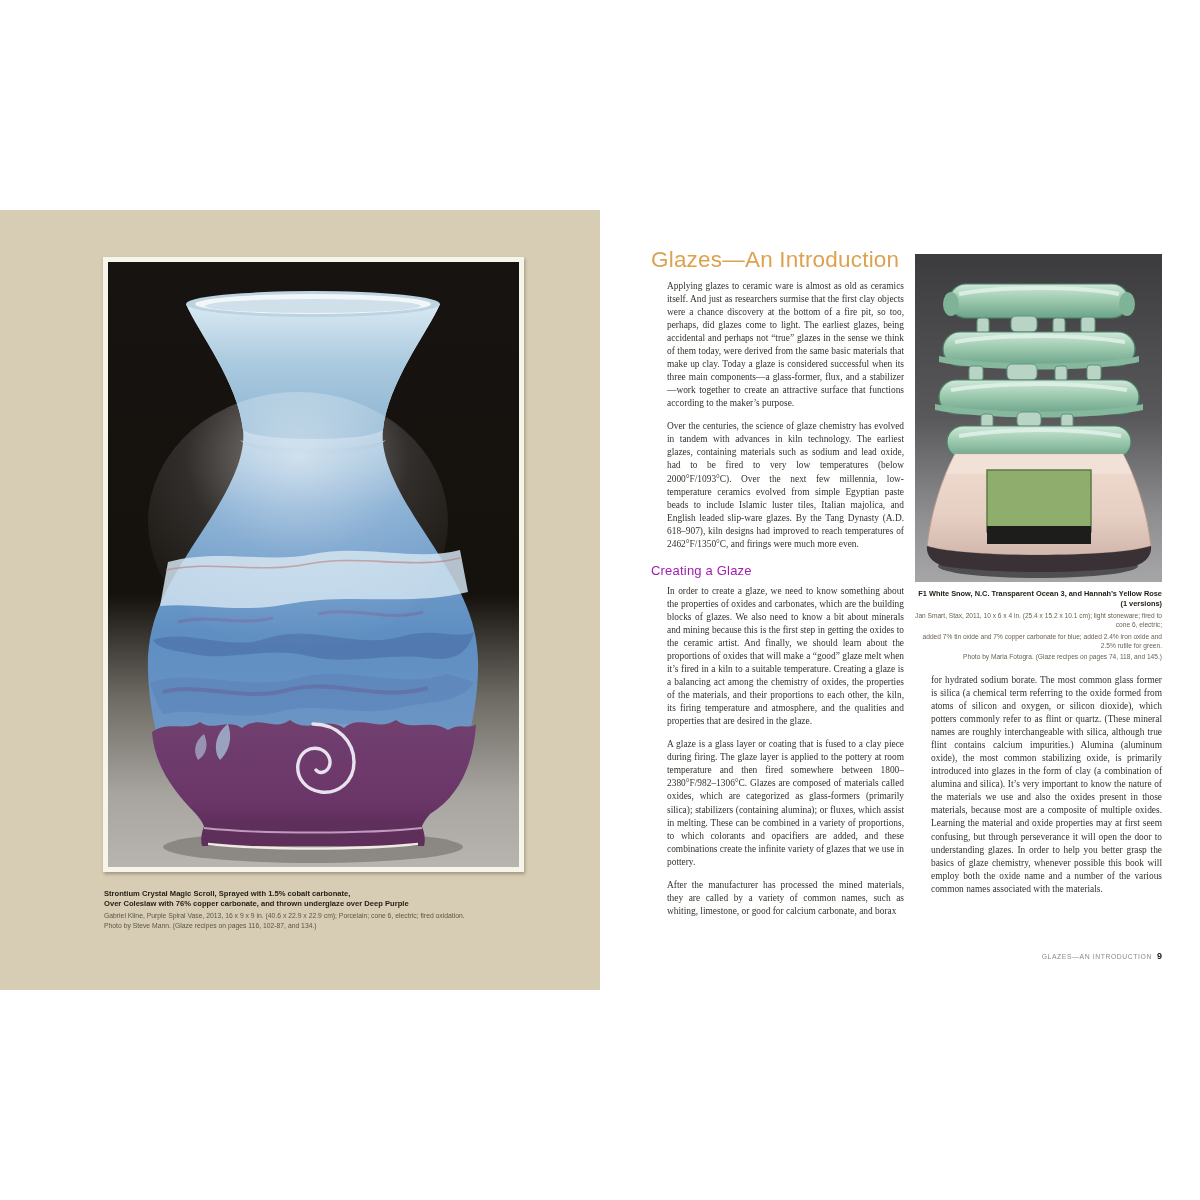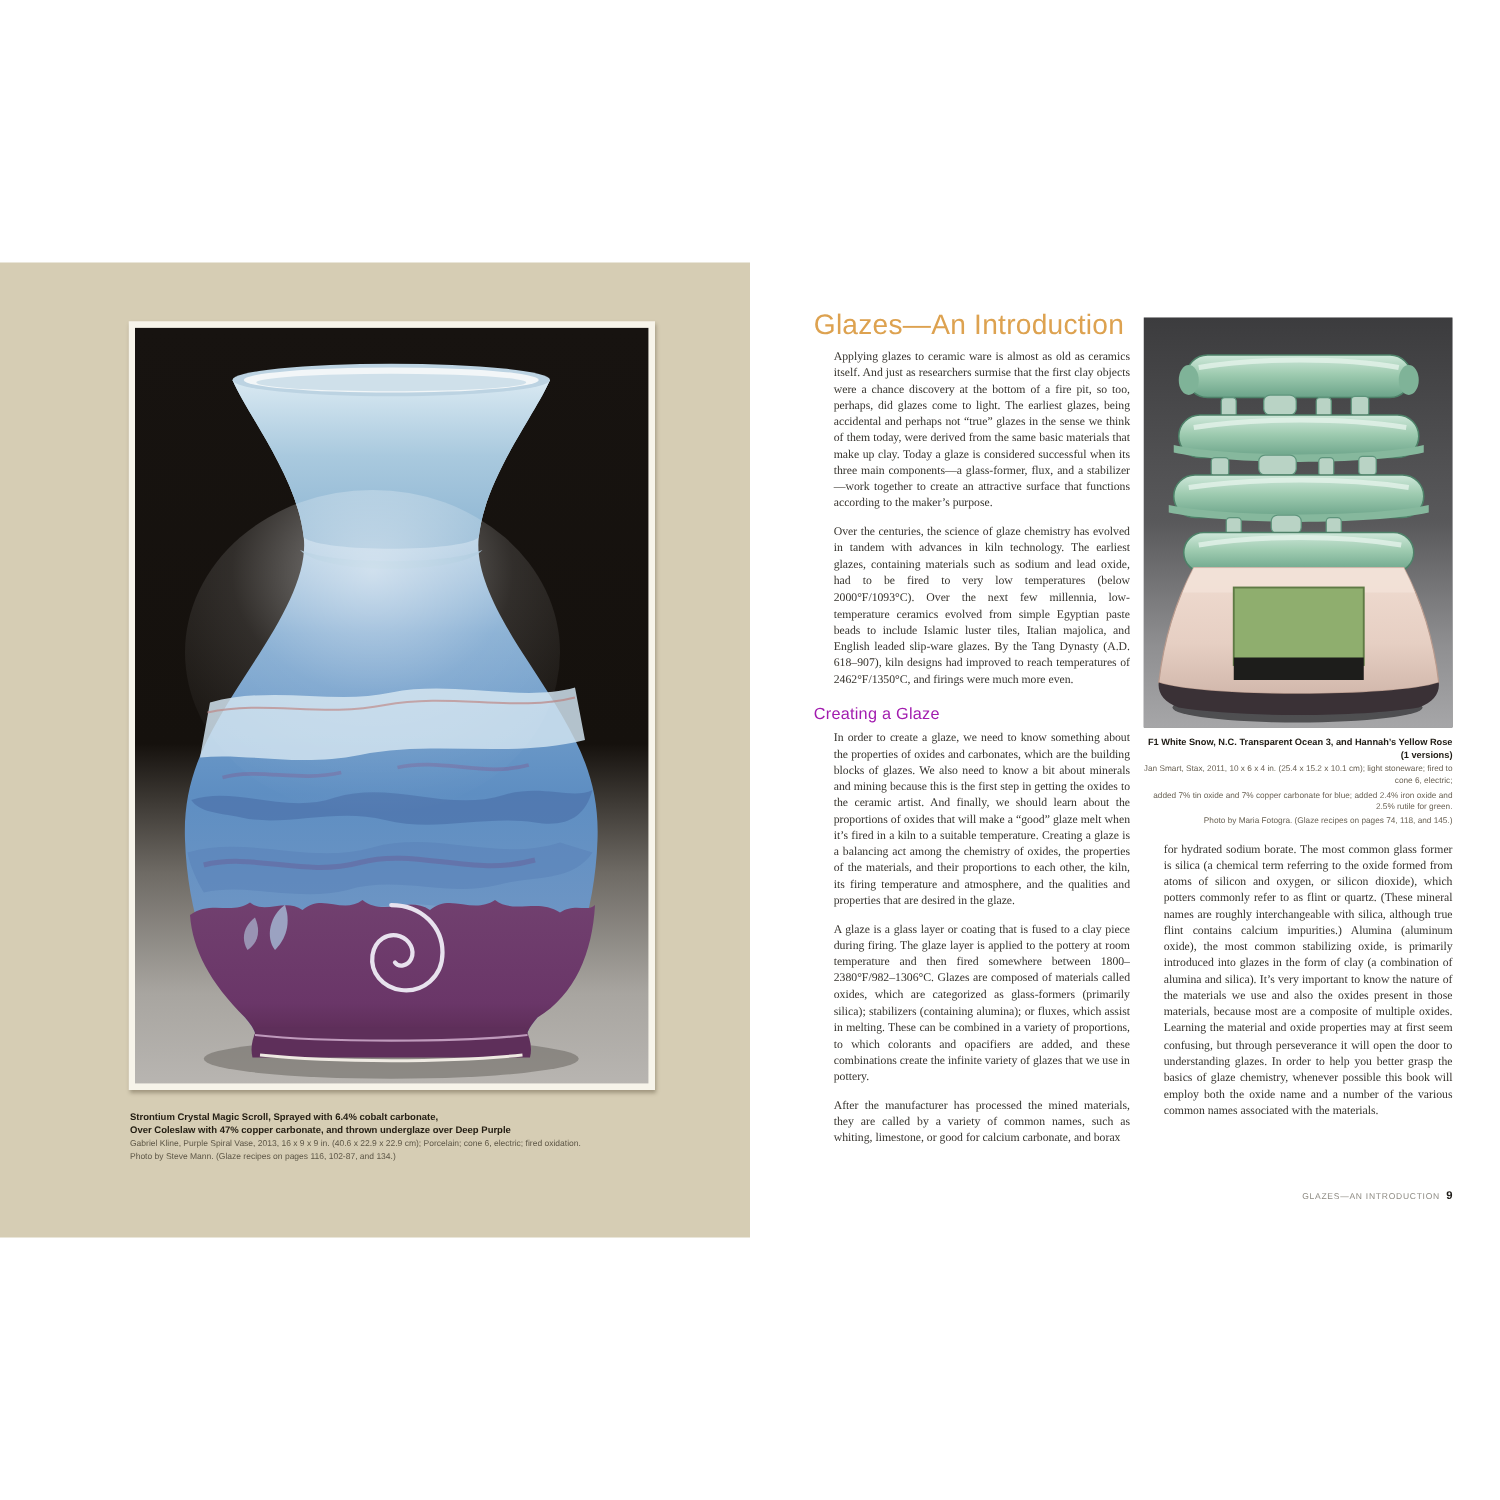--- a/index.html
+++ b/index.html
@@ -165,22 +165,22 @@
                    C 220,490 224,498 221,505 C 218,511 211,512 208,508" fill="none" stroke="#e8e2ee" stroke-width="3.4" stroke-linecap="round"></path>
 
           <path d="M 98,560 L 312,560 C 316,568 318,576 316,584 L 94,584 C 92,576 94,568 98,560 Z" fill="#5e2f5a"></path>
           <path d="M 96,566 C 150,572 260,572 314,566" stroke="#caa6c6" stroke-width="1.8" fill="none" opacity="0.9"></path>
           <path d="M 100,582 C 160,588 250,588 310,582" stroke="#efeae2" stroke-width="2.4" fill="none"></path>
         </svg>
       </div>
     </div>
 
     <div class="caption-left">
-      <div class="cap-bold">Strontium Crystal Magic Scroll, Sprayed with 6.4% cobalt carbonate,</div>
-      <div class="cap-bold">Over Coleslaw with 47% copper carbonate, and thrown underglaze over Deep Purple</div>
+      <div class="cap-bold">Strontium Crystal Magic Scroll, Sprayed with 1.5% cobalt carbonate,</div>
+      <div class="cap-bold">Over Coleslaw with 76% copper carbonate, and thrown underglaze over Deep Purple</div>
       <div class="cap-detail">Gabriel Kline, Purple Spiral Vase, 2013, 16 x 9 x 9 in. (40.6 x 22.9 x 22.9 cm); Porcelain; cone 6, electric; fired oxidation.</div>
       <div class="cap-detail">Photo by Steve Mann. (Glaze recipes on pages 116, 102-87, and 134.)</div>
     </div>
   </div>
 
   <div class="right-page">
 
     <div class="col1">
       <h1 class="glazes-title">Glazes—An Introduction</h1>
       <p class="body-p">Applying glazes to ceramic ware is almost as old as ceramics itself. And just as researchers surmise that the first clay objects were a chance discovery at the bottom of a fire pit, so too, perhaps, did glazes come to light. The earliest glazes, being accidental and perhaps not “true” glazes in the sense we think of them today, were derived from the same basic materials that make up clay. Today a glaze is considered successful when its three main components—a glass-former, flux, and a stabilizer—work together to create an attractive surface that functions according to the maker’s purpose.</p>

